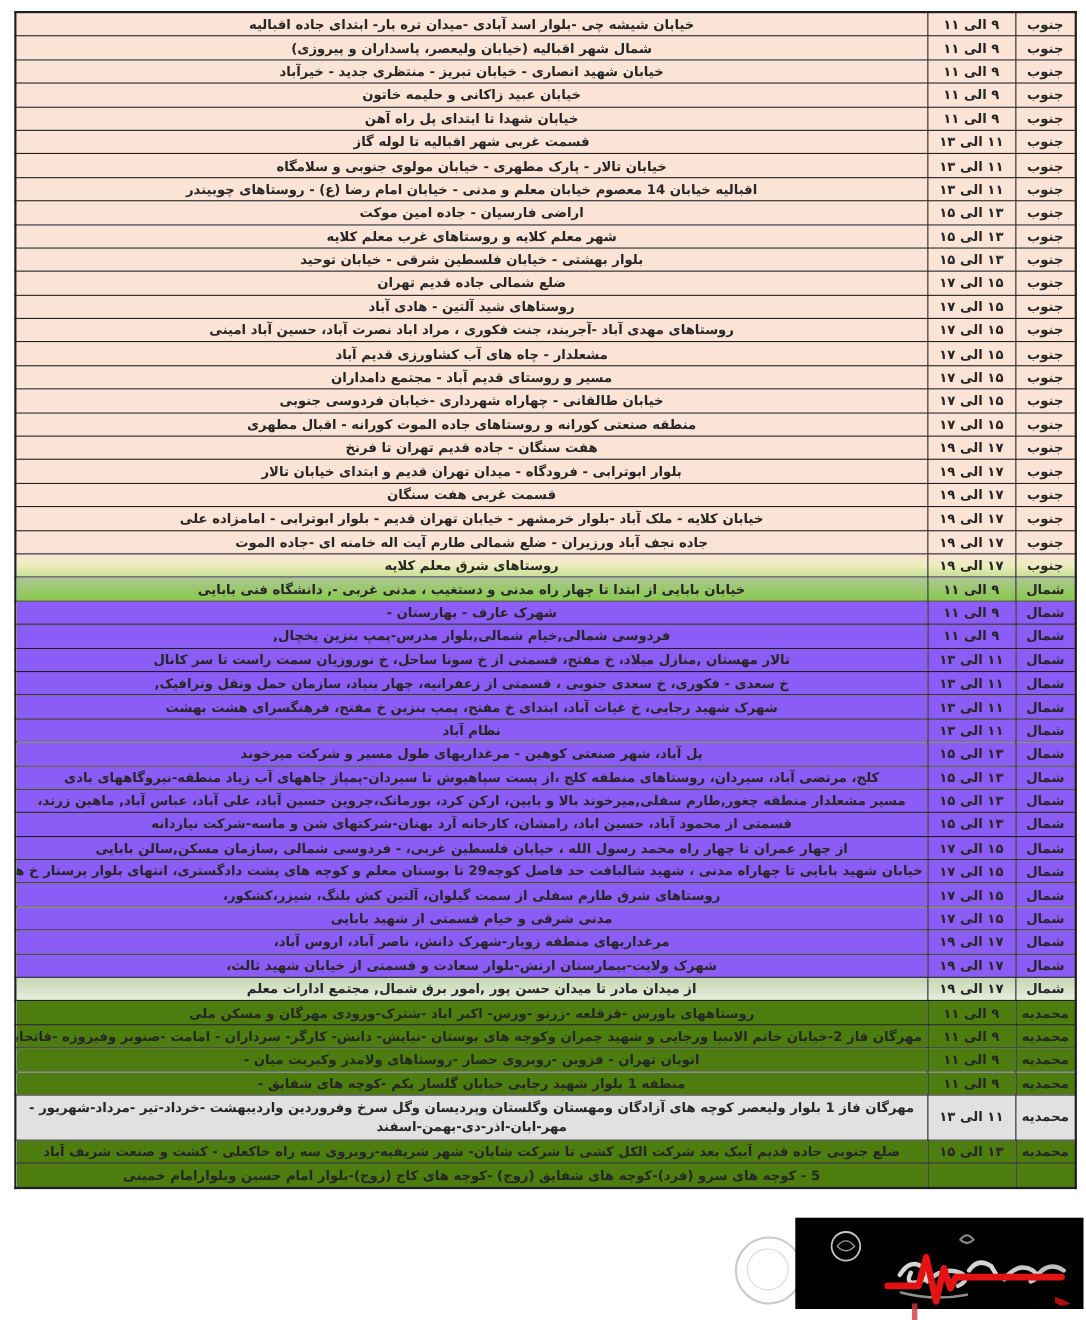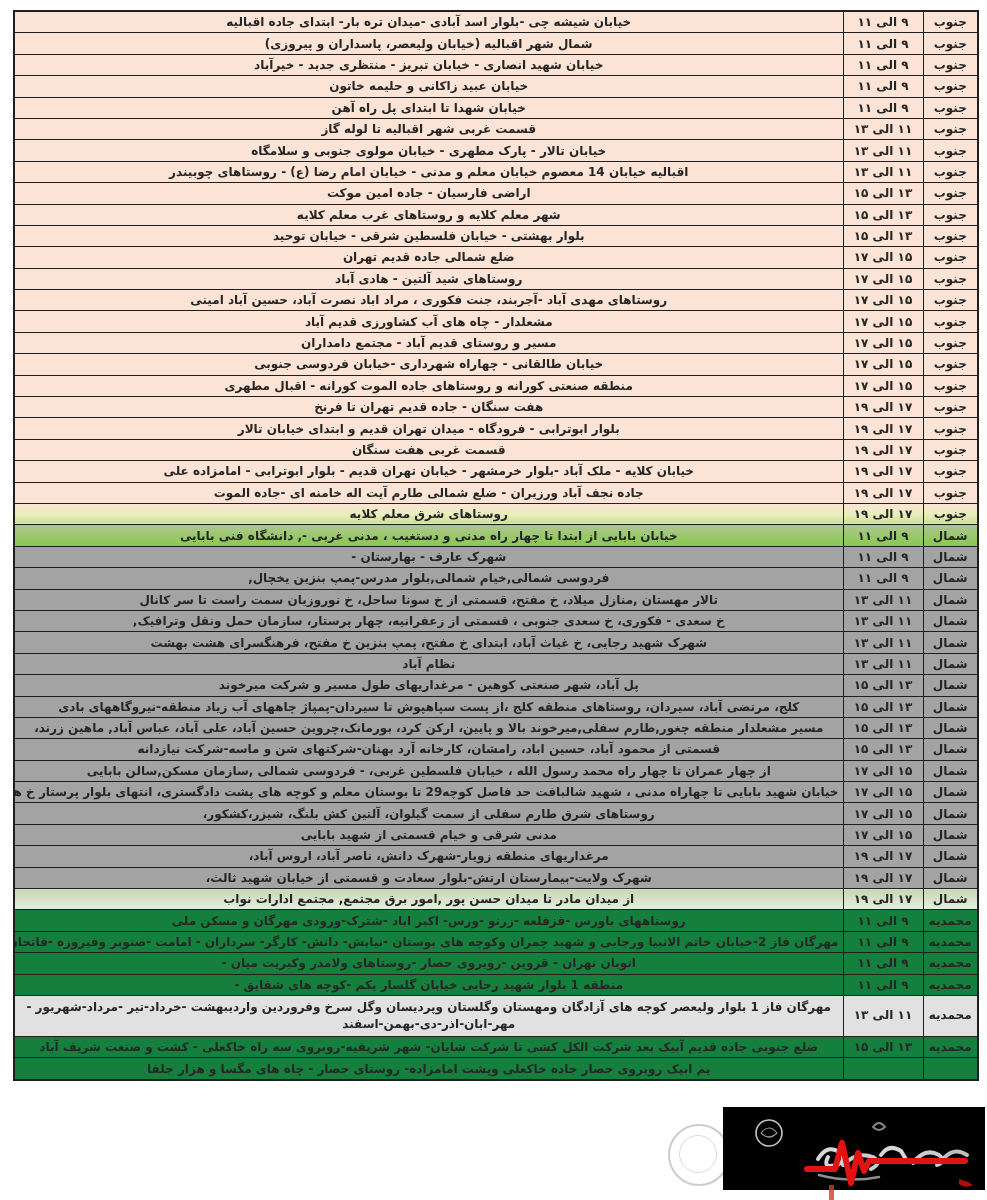--- a/index.html
+++ b/index.html
@@ -21,23 +21,23 @@
     text-align:center;vertical-align:middle;
     white-space:nowrap;overflow:hidden;
   }
   col.c-region{width:55px;}
   col.c-time{width:80px;}
   tr.tall td{height:40px;white-space:normal;line-height:1.45;}
   
   .bg-south td{background:#fbe3d5;}
   .bg-south-fade td{background:linear-gradient(180deg,#fbe3d5 0%,#ecedbd 55%,#c9e094 100%);}
   .bg-north-first td{background:linear-gradient(180deg,#aec592 0%,#94c961 65%,#8cc553 100%);}
-  .bg-north td{background:#a3a3a3;}
+  .bg-north td{background:#8b5cf6;}
   .bg-north-fade td{background:linear-gradient(180deg,#c6d6b4 0%,#e6eedd 100%);}
-  .bg-moh td{background:#15803d;}
+  .bg-moh td{background:#4d7c0f;}
   .bg-moh-dark td{background:#e1e1e1;}
   
   .stamp{
     position:absolute;left:668px;top:1124px;width:58px;height:58px;
     border:2px solid rgba(140,140,140,0.45);border-radius:50%;
     z-index:3;background:transparent;
   }
   .stamp .inner{
     position:absolute;left:9px;top:9px;width:36px;height:36px;
     border:1px solid rgba(150,150,150,0.35);border-radius:50%;
@@ -196,21 +196,21 @@
           <td>فردوسی شمالی,خیام شمالی,بلوار مدرس-پمپ بنزین یخچال,</td>
         </tr>
         <tr class="row bg-north">
           <td>شمال</td>
           <td>۱۱ الی ۱۳</td>
           <td>تالار مهستان ,منازل میلاد، خ مفتح،  قسمتی از خ سونا ساحل، خ نوروزیان سمت راست تا سر کانال</td>
         </tr>
         <tr class="row bg-north">
           <td>شمال</td>
           <td>۱۱ الی ۱۳</td>
-          <td>خ سعدی - فکوری، خ سعدی جنوبی ، قسمتی از زعفرانیه، چهار پرستار، سازمان حمل ونقل وترافیک,</td>
+          <td>خ سعدی - فکوری، خ سعدی جنوبی ، قسمتی از زعفرانیه، چهار بنیاد، سازمان حمل ونقل وترافیک,</td>
         </tr>
         <tr class="row bg-north">
           <td>شمال</td>
           <td>۱۱ الی ۱۳</td>
           <td>شهرک شهید رجایی، خ غیاث آباد، ابتدای خ مفتح، پمپ بنزین خ مفتح، فرهنگسرای هشت بهشت</td>
         </tr>
         <tr class="row bg-north">
           <td>شمال</td>
           <td>۱۱ الی ۱۳</td>
           <td>نظام آباد</td>
@@ -261,21 +261,21 @@
           <td>مرغداریهای منطقه زویار-شهرک دانش، ناصر آباد، اروس آباد،</td>
         </tr>
         <tr class="row bg-north">
           <td>شمال</td>
           <td>۱۷ الی ۱۹</td>
           <td>شهرک ولایت-بیمارستان ارتش-بلوار سعادت و قسمتی از خیابان شهید ثالث،</td>
         </tr>
         <tr class="row bg-north-fade">
           <td>شمال</td>
           <td>۱۷ الی ۱۹</td>
-          <td>از میدان مادر تا میدان حسن پور ,امور برق مجتمع, مجتمع ادارات نواب</td>
+          <td>از میدان مادر تا میدان حسن پور ,امور برق شمال, مجتمع ادارات معلم</td>
         </tr>
         <tr class="row bg-moh">
           <td>محمدیه</td>
           <td>۹ الی ۱۱</td>
           <td>روستاههای باورس -قزقلعه -زرنو -ورس- اکبر اباد -شترک-ورودی مهرگان و مسکن ملی</td>
         </tr>
         <tr class="row bg-moh">
           <td>محمدیه</td>
           <td>۹ الی ۱۱</td>
           <td>مهرگان فاز 2-خیابان خاتم الانبیا ورجایی و شهید چمران وکوچه های بوستان -نیایش- دانش- کارگر- سرداران - امامت -صنوبر وفیروزه -فاتحان فجر</td>
@@ -296,21 +296,21 @@
           <td>مهرگان فاز 1 بلوار ولیعصر کوچه های آزادگان ومهستان وگلستان وپردیسان وگل سرخ وفروردین واردیبهشت -خرداد-تیر -مرداد-شهریور - مهر-ابان-اذر-دی-بهمن-اسفند</td>
         </tr>
         <tr class="row bg-moh">
           <td>محمدیه</td>
           <td>۱۳ الی ۱۵</td>
           <td>ضلع جنوبی جاده قدیم آبیک بعد شرکت الکل کشی تا شرکت شایان- شهر شریفیه-روبروی سه راه خاکعلی - کشت و صنعت شریف آباد</td>
         </tr>
         <tr class="row bg-moh">
           <td></td>
           <td></td>
-          <td>یم ابیک روبروی حصار جاده خاکعلی وپشت امامزاده- روستای حصار - چاه های مگسا و هزار جلفا</td>
+          <td>5 - کوچه های سرو (فرد)-کوچه های شقایق (زوج) -کوچه های کاج (زوج)-بلوار امام حسین وبلوارامام خمینی</td>
         </tr>
       </tbody>
   </table>
 </div>
 
 <div class="stamp">
   <div class="inner"></div>
 </div>
 
 <div class="logo-box">

